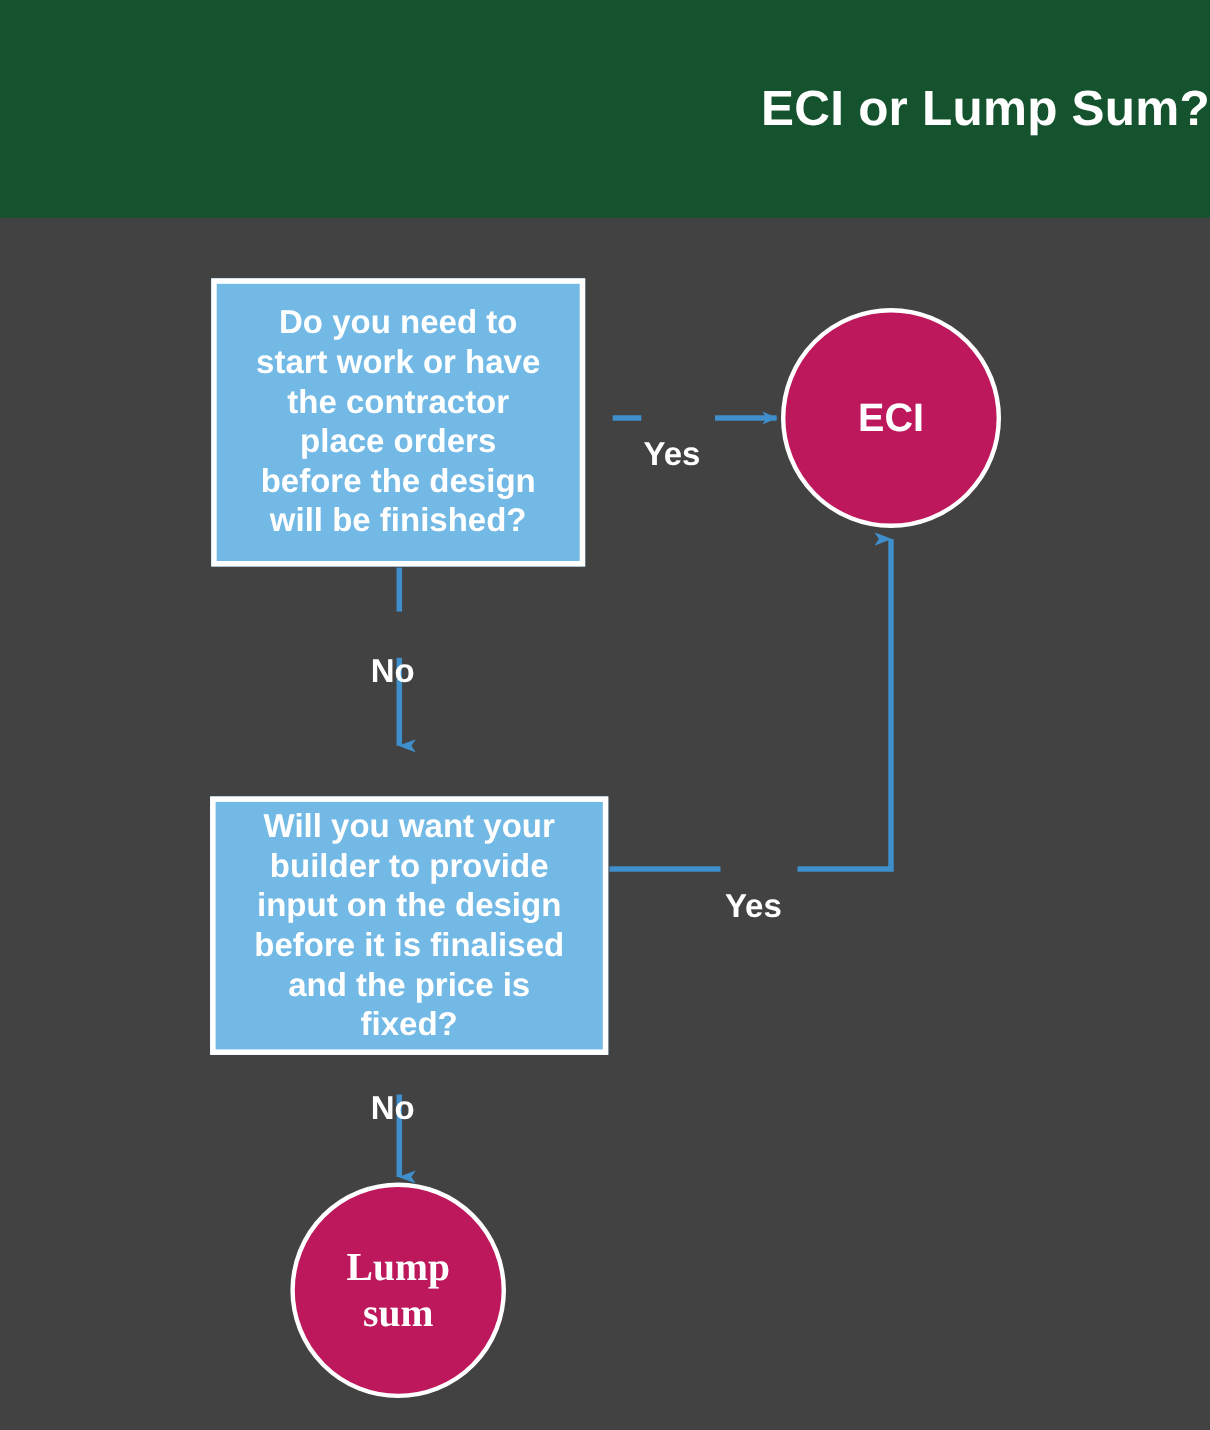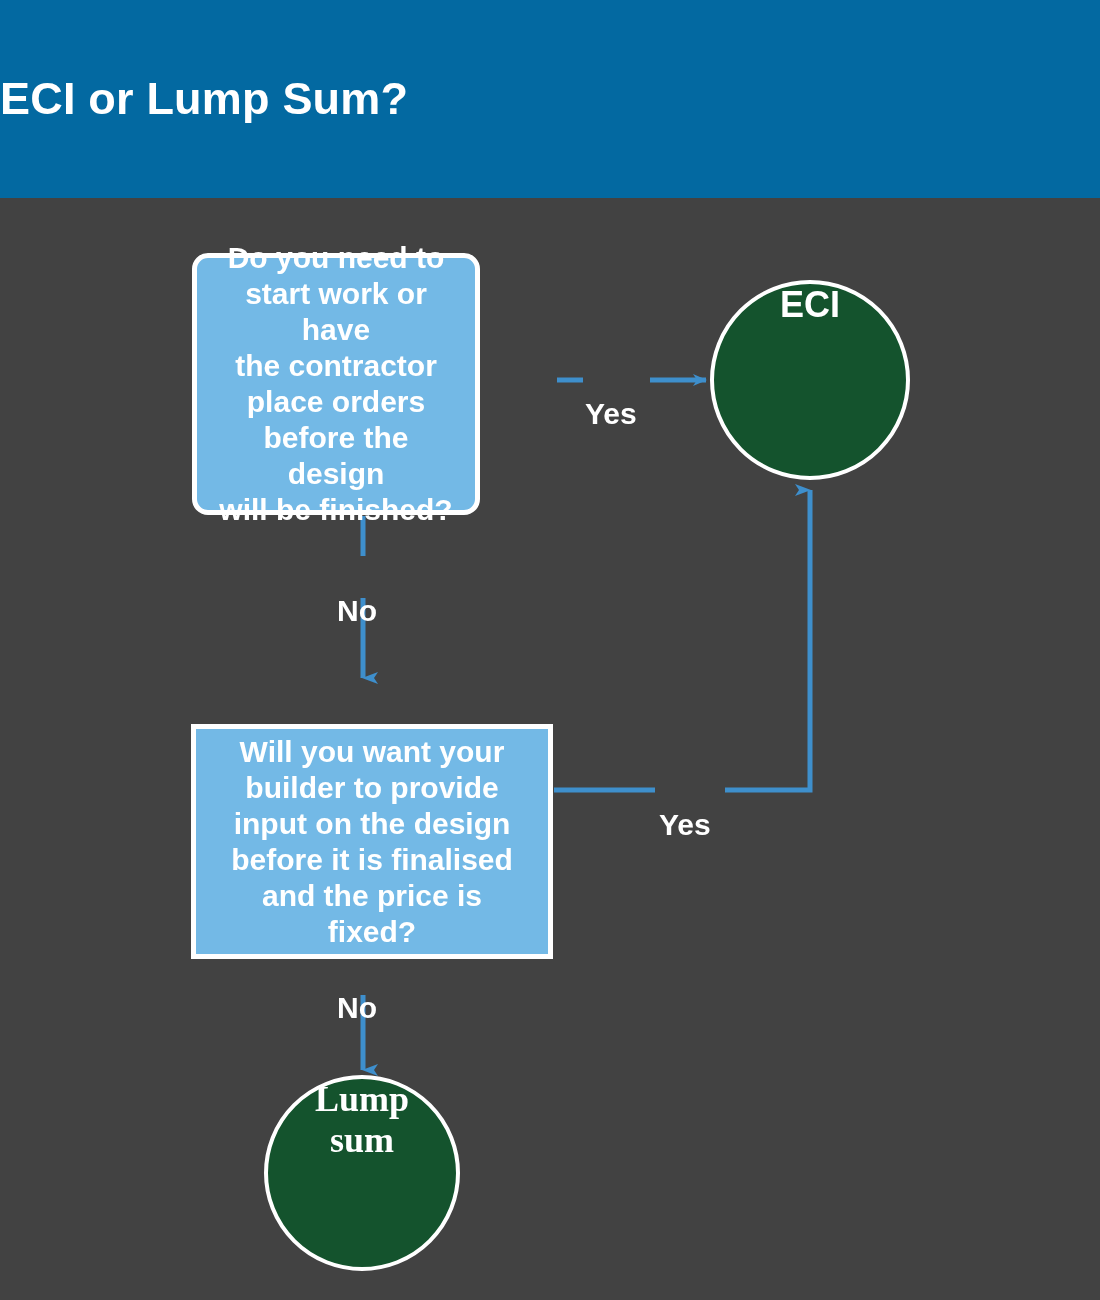--- a/index.html
+++ b/index.html
@@ -22,24 +22,24 @@
     background: #424242;
   }
 
   
   .header-banner {
     position: absolute;
     left: 0;
     top: 0;
     width: 1100px;
     height: 198px;
-    background: #0369a1;
+    background: #14532d;
     display: flex;
     align-items: center;
-    justify-content: flex-start;
+    justify-content: flex-end;
   }
   .header-title {
     color: #FFFFFF;
     font-size: 45px;
     font-weight: bold;
     letter-spacing: 0.2px;
     text-align: center;
     line-height: 1.1;
   }
 
@@ -59,40 +59,40 @@
     font-size: 30px;
     font-weight: bold;
     line-height: 1.2;
     text-align: center;
     white-space: pre-line;
   }
 
   #box-1 {
     left: 192px;
     top: 253px;
-    width: 288px;
+    width: 340px;
     height: 262px;
-    border-radius: 16px;
   }
   #box-2 {
     left: 191px;
     top: 684px;
     width: 362px;
     height: 235px;
     margin-top: 40px;
   }
 
   
   .terminal-circle {
     position: absolute;
     border-radius: 50%;
-    background: #14532d;
+    background: #be185d;
     border: 4px solid #FFFFFF;
     box-sizing: border-box;
     display: flex;
+    align-items: center;
     justify-content: center;
   }
   .terminal-text {
     color: #FFFFFF;
     font-size: 36px;
     font-weight: bold;
     line-height: 1.15;
     text-align: center;
     white-space: pre-line;
   }

